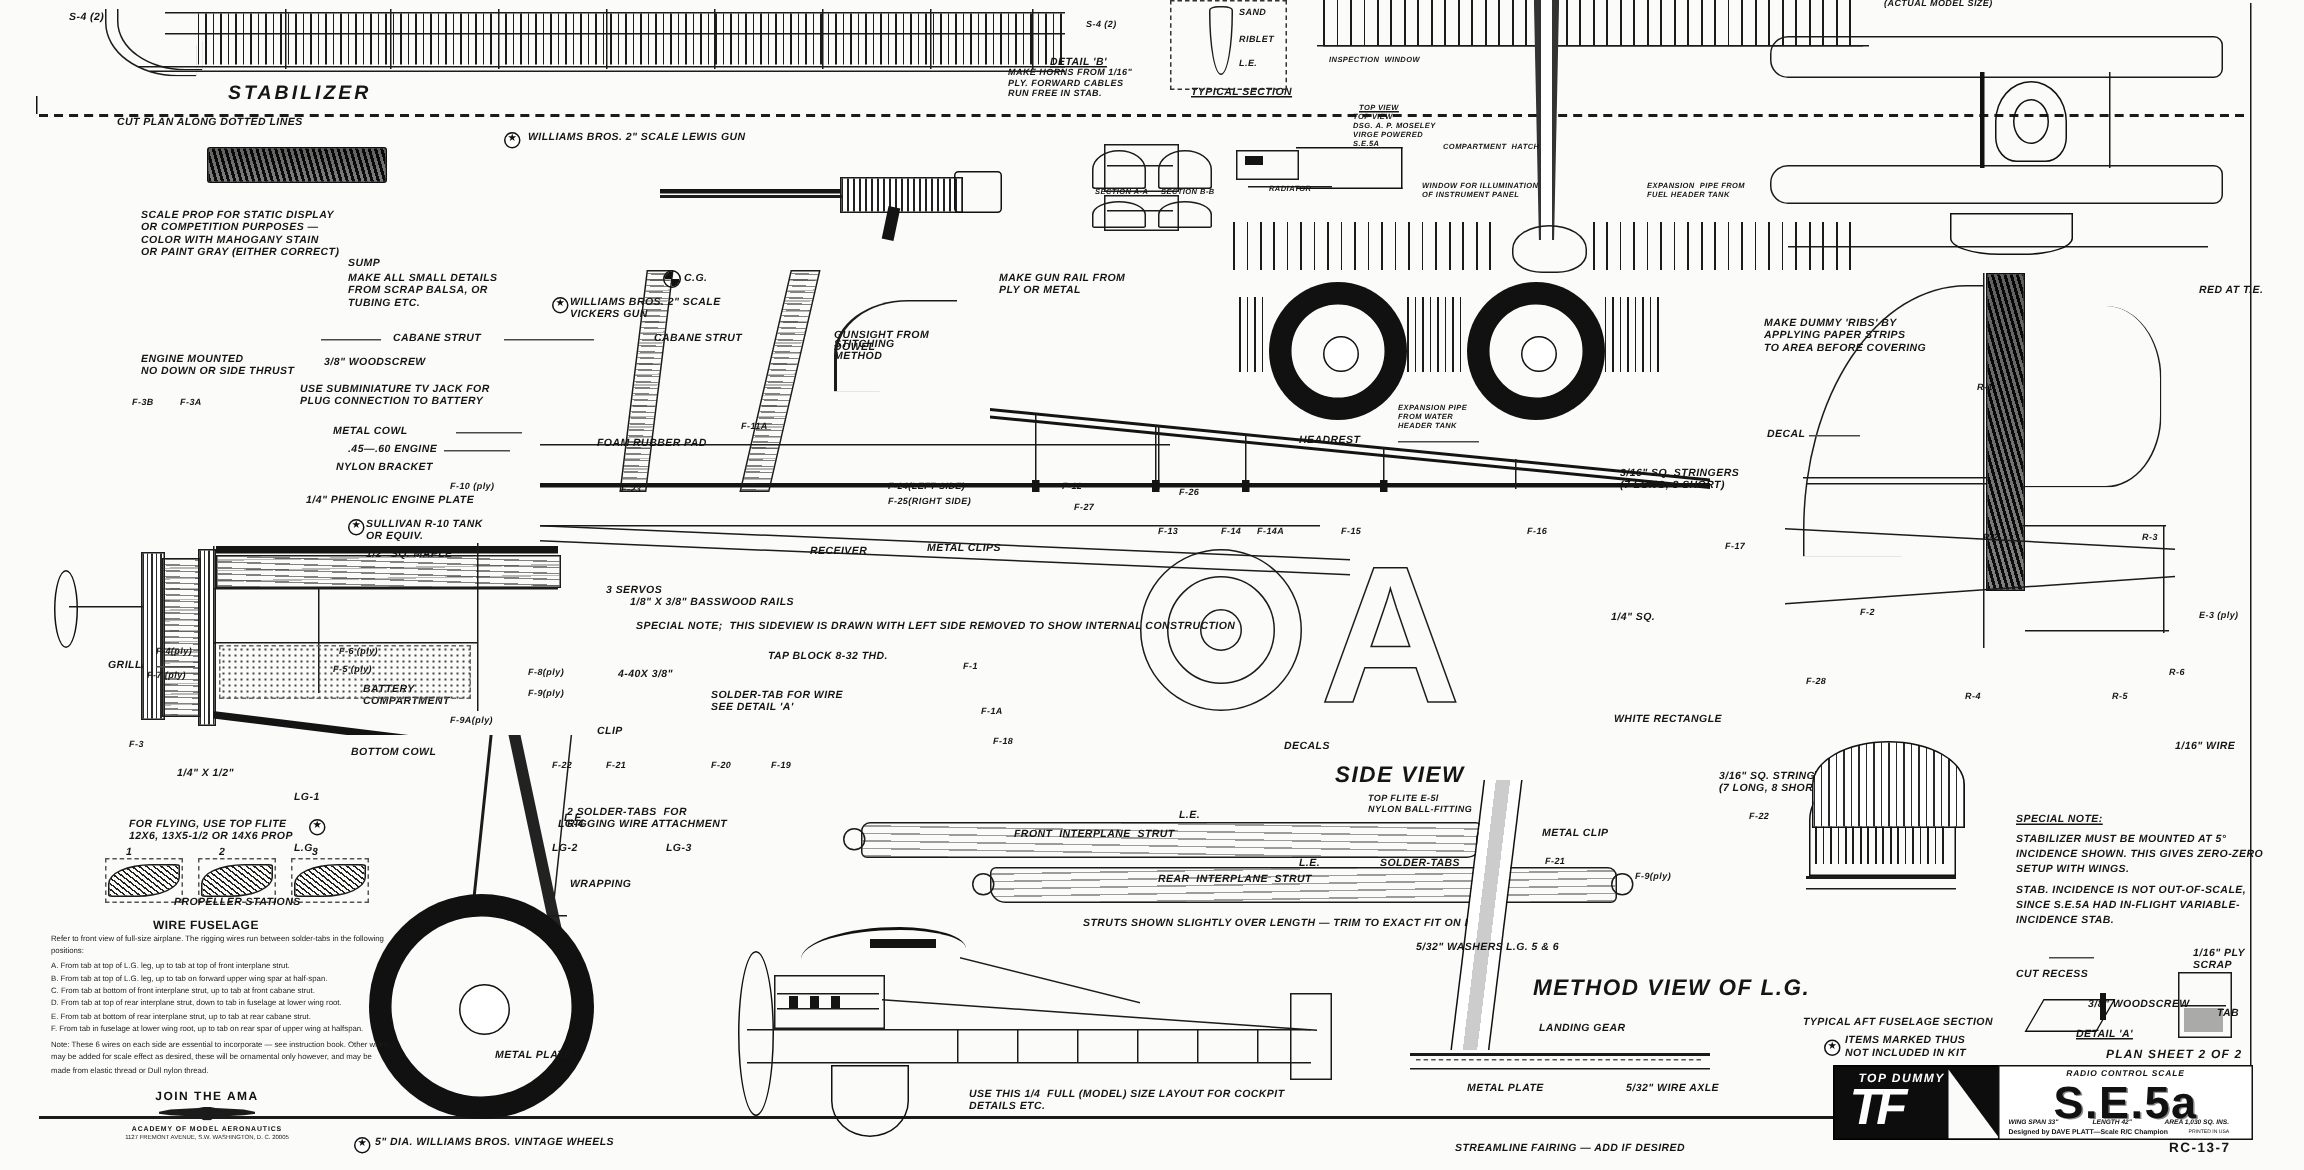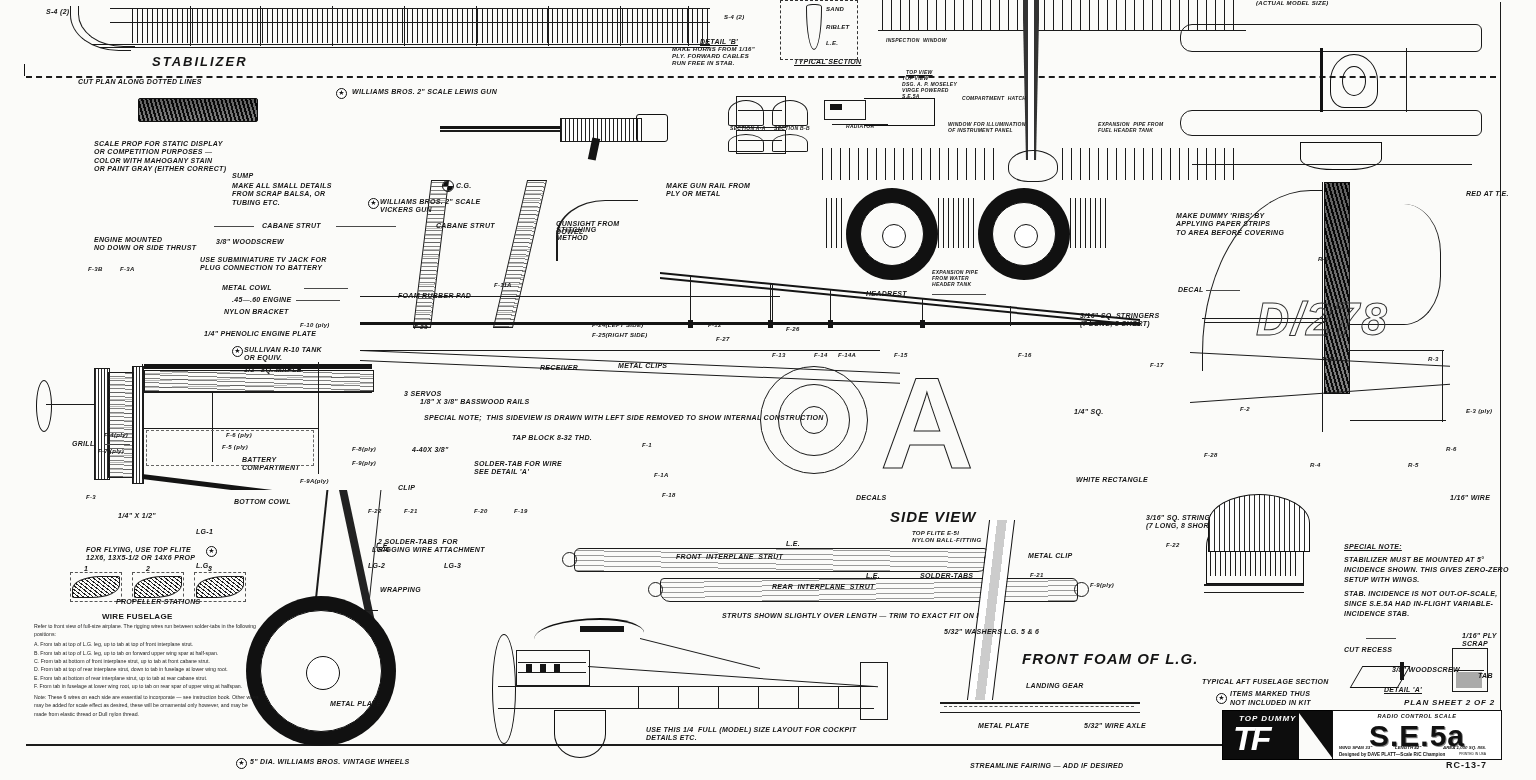--- a/index.html
+++ b/index.html
@@ -391,21 +391,20 @@
     <div class="photo" style="left:174px;top:0;width:24px;height:210px;"></div>
     <div class="abs" style="left:198px;top:22px;width:92px;height:120px;border-right:1px solid #1b1b1b;border-bottom:1px solid #1b1b1b;border-radius:0 40% 40% 0;"></div>
     <div class="abs" style="left:40px;top:160px;width:260px;height:90px;overflow:hidden;">
       <div class="hr" style="left:0;top:10px;width:290px;transform:rotate(3deg);transform-origin:0 0;"></div>
       <div class="hr" style="left:0;top:60px;width:290px;transform:rotate(-4deg);transform-origin:0 0;"></div>
     </div>
     <div class="hr" style="left:198px;top:168px;width:96px;"></div>
     <div class="hr" style="left:200px;top:238px;width:96px;"></div>
     <div class="vr" style="left:292px;top:168px;height:72px;"></div>
   </div>
-  <div class="bigNum" style="left:1256px;top:296px;font-size:46px;line-height:46px;">D/278</div>
   <div class="lbl s6" style="left:1318px;top:256px;">R-1</div>
   <div class="lbl s6" style="left:1322px;top:356px;">R-2</div>
   <div class="lbl s6" style="left:1428px;top:356px;">R-3</div>
   <div class="lbl s6" style="left:1310px;top:462px;">R-4</div>
   <div class="lbl s6" style="left:1408px;top:462px;">R-5</div>
   <div class="lbl s6" style="left:1446px;top:446px;">R-6</div>
   <div class="lbl s6" style="left:1466px;top:408px;">E-3 (ply)</div>
 
   <div class="abs" style="left:822px;top:0;width:420px;height:180px;">
     <div class="ribs" style="left:60px;top:0;width:360px;height:30px;border-bottom:1px solid #1b1b1b;"></div>
@@ -502,20 +501,26 @@
     <div style="font-size:5.2px;line-height:1.55;color:#1c1c1c;font-family:'Liberation Sans',sans-serif;">Refer to front view of full-size airplane. The rigging wires run between solder-tabs in the following positions:</div>
     <div style="font-size:5.2px;line-height:1.62;color:#1c1c1c;margin-top:2px;">A.  From tab at top of L.G. leg, up to tab at top of front interplane strut.</div>
     <div style="font-size:5.2px;line-height:1.62;color:#1c1c1c;">B.  From tab at top of L.G. leg, up to tab on forward upper wing spar at half-span.</div>
     <div style="font-size:5.2px;line-height:1.62;color:#1c1c1c;">C.  From tab at bottom of front interplane strut, up to tab at front cabane strut.</div>
     <div style="font-size:5.2px;line-height:1.62;color:#1c1c1c;">D.  From tab at top of rear interplane strut, down to tab in fuselage at lower wing root.</div>
     <div style="font-size:5.2px;line-height:1.62;color:#1c1c1c;">E.  From tab at bottom of rear interplane strut, up to tab at rear cabane strut.</div>
     <div style="font-size:5.2px;line-height:1.62;color:#1c1c1c;">F.  From tab in fuselage at lower wing root, up to tab on rear spar of upper wing at halfspan.</div>
     <div style="font-size:5.2px;line-height:1.62;color:#1c1c1c;margin-top:2px;">Note:  These 6 wires on each side are essential to incorporate — see instruction book. Other wires may be added for scale effect as desired, these will be ornamental only however, and may be made from elastic thread or Dull nylon thread.</div>
   </div>
 
+  <div class="abs" style="left:58px;top:726px;width:160px;height:36px;text-align:center;">
+    <div style="font-size:8px;font-weight:700;letter-spacing:1px;color:#111;">JOIN THE AMA</div>
+    <div class="ama-wing" style="left:44px;top:12px;width:72px;"></div>
+    <div style="position:absolute;left:0;top:24px;width:100%;font-size:4.6px;font-weight:700;letter-spacing:.6px;color:#111;">ACADEMY OF MODEL AERONAUTICS</div>
+    <div style="position:absolute;left:-28px;top:29px;width:216px;font-size:4px;color:#222;">1127 FREMONT AVENUE, S.W.     WASHINGTON, D. C. 20005</div>
+  </div>
 
   <div class="abs" style="left:562px;top:548px;width:436px;height:26px;">
     <div class="abs" style="left:12px;top:0;width:412px;height:22px;border:1px solid #1b1b1b;border-radius:6px 4px 10px 4px;
          background:repeating-linear-gradient(1deg,rgba(40,40,40,.45) 0 1px,transparent 1px 5px);"></div>
     <div class="outl" style="left:0;top:4px;width:13px;height:13px;"></div>
     <div class="outl" style="left:422px;top:4px;width:13px;height:13px;"></div>
   </div>
   <div class="lbl s7" style="left:676px;top:553px;">FRONT  INTERPLANE  STRUT</div>
   <div class="lbl s7" style="left:786px;top:540px;">L.E.</div>
 
@@ -562,21 +567,21 @@
   <div class="lbl s7" style="left:646px;top:726px;">USE THIS 1/4  FULL (MODEL) SIZE LAYOUT FOR COCKPIT
 DETAILS ETC.</div>
 
   <div class="abs" style="left:900px;top:520px;width:240px;height:230px;">
     <div class="abs" style="left:78px;top:0;width:24px;height:180px;border-left:1px solid #111;border-right:1px solid #111;transform:skewX(-7deg);background:linear-gradient(90deg,#fff 0 30%,#ccc 30% 70%,#fff 70%);"></div>
     <div class="hr" style="left:40px;top:182px;width:200px;height:2px;"></div>
     <div class="dash-h1" style="left:44px;top:186px;width:190px;"></div>
     <div class="hr" style="left:40px;top:192px;width:200px;"></div>
   </div>
   <div class="lbl s7" style="left:944px;top:628px;">5/32" WASHERS</div>
-  <div class="lbl s15" style="left:1022px;top:650px;letter-spacing:1px;">FRONT FOAM OF L.G.</div>
+  <div class="lbl s15" style="left:1022px;top:650px;letter-spacing:1px;">METHOD VIEW OF L.G.</div>
   <div class="lbl s7" style="left:1026px;top:682px;">LANDING GEAR</div>
   <div class="lbl s7" style="left:978px;top:722px;">METAL PLATE</div>
   <div class="lbl s7" style="left:1084px;top:722px;">5/32" WIRE AXLE</div>
   <div class="lbl s7" style="left:970px;top:762px;">STREAMLINE FAIRING — ADD IF DESIRED</div>
   <div class="lbl s7" style="left:1028px;top:552px;">METAL CLIP</div>
   <div class="lbl s6" style="left:1030px;top:572px;">F-21</div>
   <div class="lbl s6" style="left:1166px;top:542px;">F-22</div>
   <div class="lbl s6" style="left:1090px;top:582px;">F-9(ply)</div>
   <div class="lbl s6" style="left:1216px;top:518px;">F-15</div>
   <div class="lbl s7" style="left:1004px;top:628px;">L.G. 5 &amp; 6</div>

